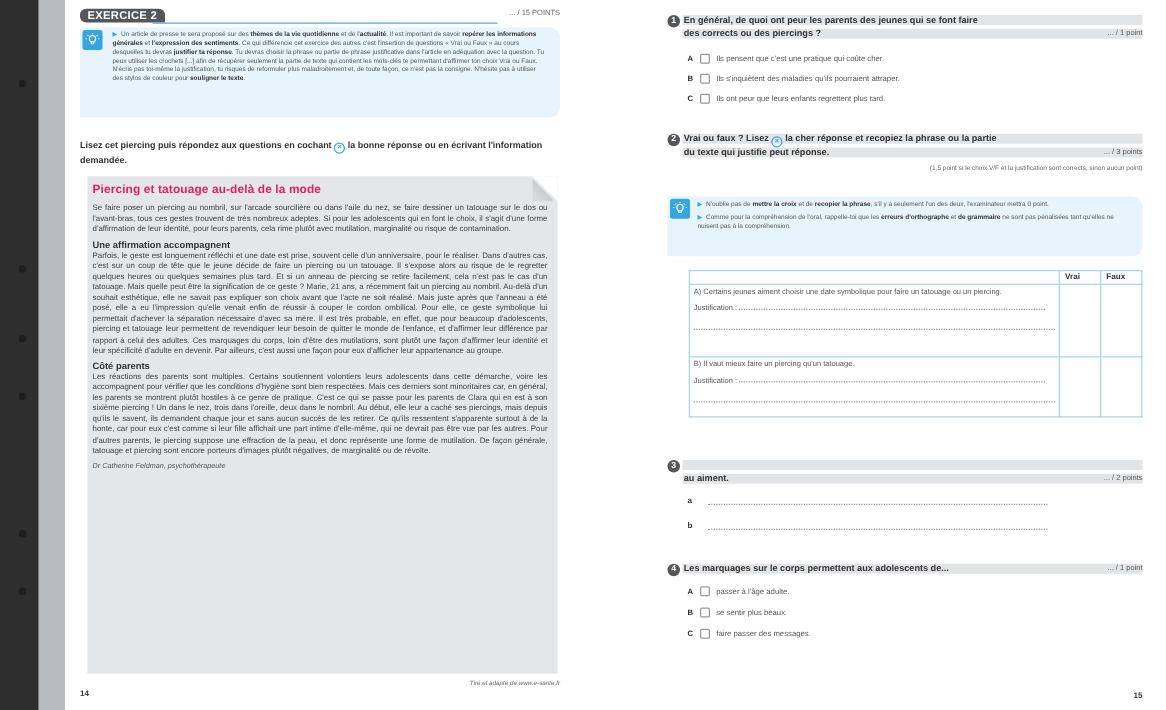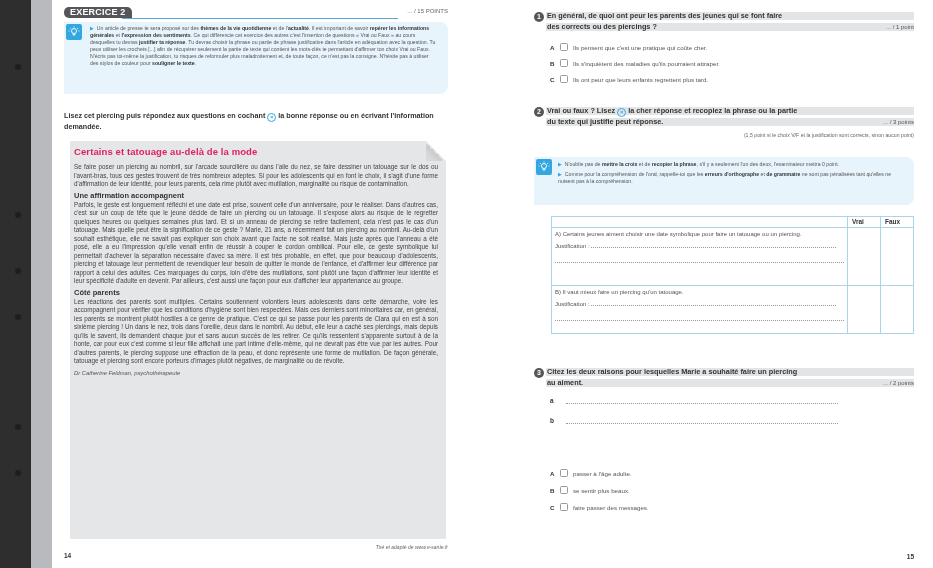--- a/index.html
+++ b/index.html
@@ -101,21 +101,21 @@
     </div>
   </div>
 
   <div class="instruction">
     <span>Lisez cet piercing puis répondez aux questions en cochant </span><span class="x-circle">×</span><span> la bonne réponse ou en écrivant l'information demandée.</span>
   </div>
 
   <div class="article">
     <div class="dog-ear"></div>
     <div class="dog-ear2"></div>
-    <div class="article-title">Certains et tatouage au-delà de la mode</div>
+    <div class="article-title">Piercing et tatouage au-delà de la mode</div>
     <div class="article-body">
       <p>Se faire poser un piercing au nombril, sur l'arcade sourcilière ou dans l'aile du nez, se faire dessiner un tatouage sur le dos ou l'avant-bras, tous ces gestes trouvent de très nombreux adeptes. Si pour les adolescents qui en font le choix, il s'agit d'une forme d'affirmation de leur identité, pour leurs parents, cela rime plutôt avec mutilation, marginalité ou risque de contamination.</p>
       <div class="sub">Une affirmation accompagnent</div>
       <p>Parfois, le geste est longuement réfléchi et une date est prise, souvent celle d'un anniversaire, pour le réaliser. Dans d'autres cas, c'est sur un coup de tête que le jeune décide de faire un piercing ou un tatouage. Il s'expose alors au risque de le regretter quelques heures ou quelques semaines plus tard. Et si un anneau de piercing se retire facilement, cela n'est pas le cas d'un tatouage. Mais quelle peut être la signification de ce geste ? Marie, 21 ans, a récemment fait un piercing au nombril. Au-delà d'un souhait esthétique, elle ne savait pas expliquer son choix avant que l'acte ne soit réalisé. Mais juste après que l'anneau a été posé, elle a eu l'impression qu'elle venait enfin de réussir à couper le cordon ombilical. Pour elle, ce geste symbolique lui permettait d'achever la séparation nécessaire d'avec sa mère. Il est très probable, en effet, que pour beaucoup d'adolescents, piercing et tatouage leur permettent de revendiquer leur besoin de quitter le monde de l'enfance, et d'affirmer leur différence par rapport à celui des adultes. Ces marquages du corps, loin d'être des mutilations, sont plutôt une façon d'affirmer leur identité et leur spécificité d'adulte en devenir. Par ailleurs, c'est aussi une façon pour eux d'afficher leur appartenance au groupe.</p>
       <div class="sub">Côté parents</div>
       <p>Les réactions des parents sont multiples. Certains soutiennent volontiers leurs adolescents dans cette démarche, voire les accompagnent pour vérifier que les conditions d'hygiène sont bien respectées. Mais ces derniers sont minoritaires car, en général, les parents se montrent plutôt hostiles à ce genre de pratique. C'est ce qui se passe pour les parents de Clara qui en est à son sixième piercing ! Un dans le nez, trois dans l'oreille, deux dans le nombril. Au début, elle leur a caché ses piercings, mais depuis qu'ils le savent, ils demandent chaque jour et sans aucun succès de les retirer. Ce qu'ils ressentent s'apparente surtout à de la honte, car pour eux c'est comme si leur fille affichait une part intime d'elle-même, qui ne devrait pas être vue par les autres. Pour d'autres parents, le piercing suppose une effraction de la peau, et donc représente une forme de mutilation. De façon générale, tatouage et piercing sont encore porteurs d'images plutôt négatives, de marginalité ou de révolte.</p>
       <div class="author">Dr Catherine Feldman, psychothérapeute</div>
     </div>
   </div>
 
@@ -198,33 +198,38 @@
       <td class="v"></td>
       <td class="f"></td>
     </tr>
   </tbody>
     </table>
 
   <div class="q-head" style="top:367px; height:22px">
     <span class="q-num">3</span>
     <span class="q-bar" style="top:1px"></span>
     <span class="q-bar" style="top:12px"></span>
-    <span class="q-text" style="top:0">Citez les deux raisons pour lesquelles Marie a souhaité faire un piercing</span>
     <span class="q-text" style="top:11px">au aiment.</span>
     <span class="q-pts" style="top:13px">... / 2 points</span>
   </div>
   <div class="answer-line" style="top:397px">
       <span>a</span>
       <span class="dots"></span>
     </div>
   <div class="answer-line" style="top:417px">
       <span>b</span>
       <span class="dots"></span>
     </div>
 
+  <div class="q-head" style="top:450px; height:11px">
+    <span class="q-num">4</span>
+    <span class="q-bar" style="top:1px"></span>
+    <span class="q-text" style="top:0">Les marquages sur le corps permettent aux adolescents de...</span>
+    <span class="q-pts" style="top:2px">... / 1 point</span>
+  </div>
   <div class="opt" style="top:469px">
       <span class="lt">A</span>
       <span class="cbox"></span>
       <span>passer à l'âge adulte.</span>
     </div>
   <div class="opt" style="top:486px">
       <span class="lt">B</span>
       <span class="cbox"></span>
       <span>se sentir plus beaux.</span>
     </div>

